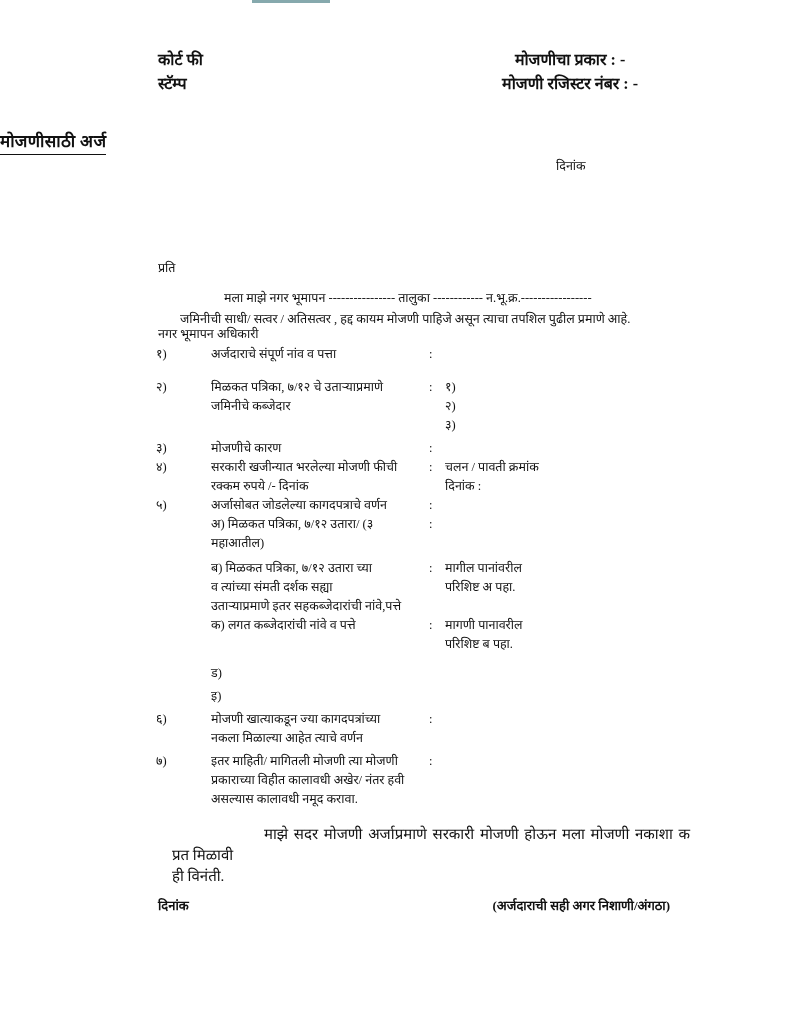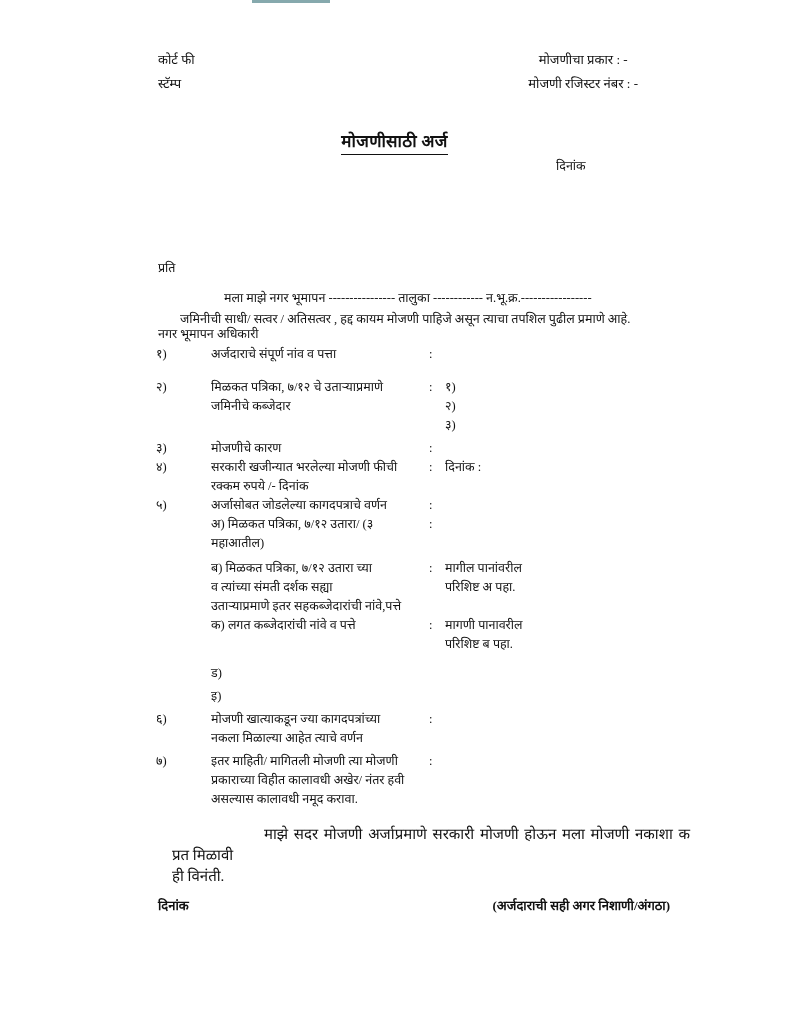--- a/index.html
+++ b/index.html
@@ -46,32 +46,33 @@
   .header-col {
     display: flex;
     flex-direction: column;
     gap: 9px;
   }
   .header-col-right {
     margin-left: auto;
     text-align: center;
   }
   .hdr-line {
-    font-size: 13px;
+    font-size: 16px;
     line-height: 15px;
     white-space: nowrap;
+    font-weight: bold;
   }
 
   
   .title-wrap {
     position: absolute;
     left: 0;
     top: 131px;
     width: 789px;
-    text-align: center;
+    text-align: left;
   }
   .doc-title {
     display: inline-block;
     font-size: 17px;
     font-weight: bold;
     letter-spacing: 0.3px;
     border-bottom: 1.4px solid #111;
     padding-bottom: 1px;
     line-height: 22px;
   }
@@ -278,20 +279,21 @@
     </div>
 
     <div class="item">
       <div class="item-num">४)</div>
       <div class="item-label">
         <span class="sub">सरकारी खजीन्यात भरलेल्या मोजणी फीची</span>
         <span class="sub">रक्कम रुपये          /- दिनांक</span>
       </div>
       <div class="item-colon">:</div>
       <div class="item-value">
+        <span class="vline">चलन / पावती क्रमांक</span>
         <span class="vline">दिनांक :</span>
       </div>
     </div>
 
     <div class="item">
       <div class="item-num">५)</div>
       <div class="item-label">
         <span>अर्जासोबत जोडलेल्या कागदपत्राचे वर्णन</span>
       </div>
       <div class="item-colon">:</div>

